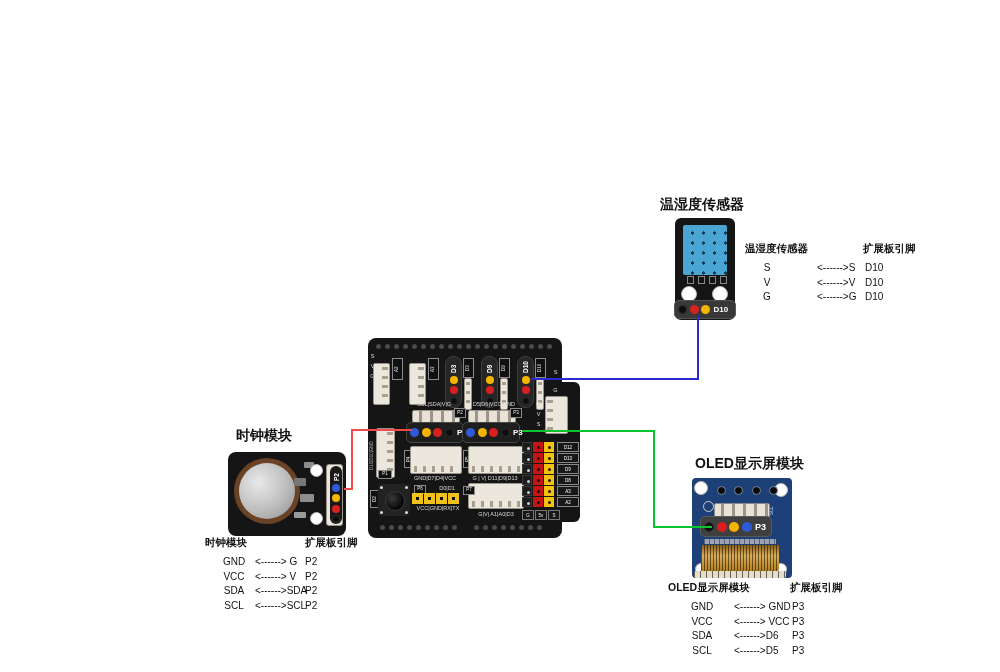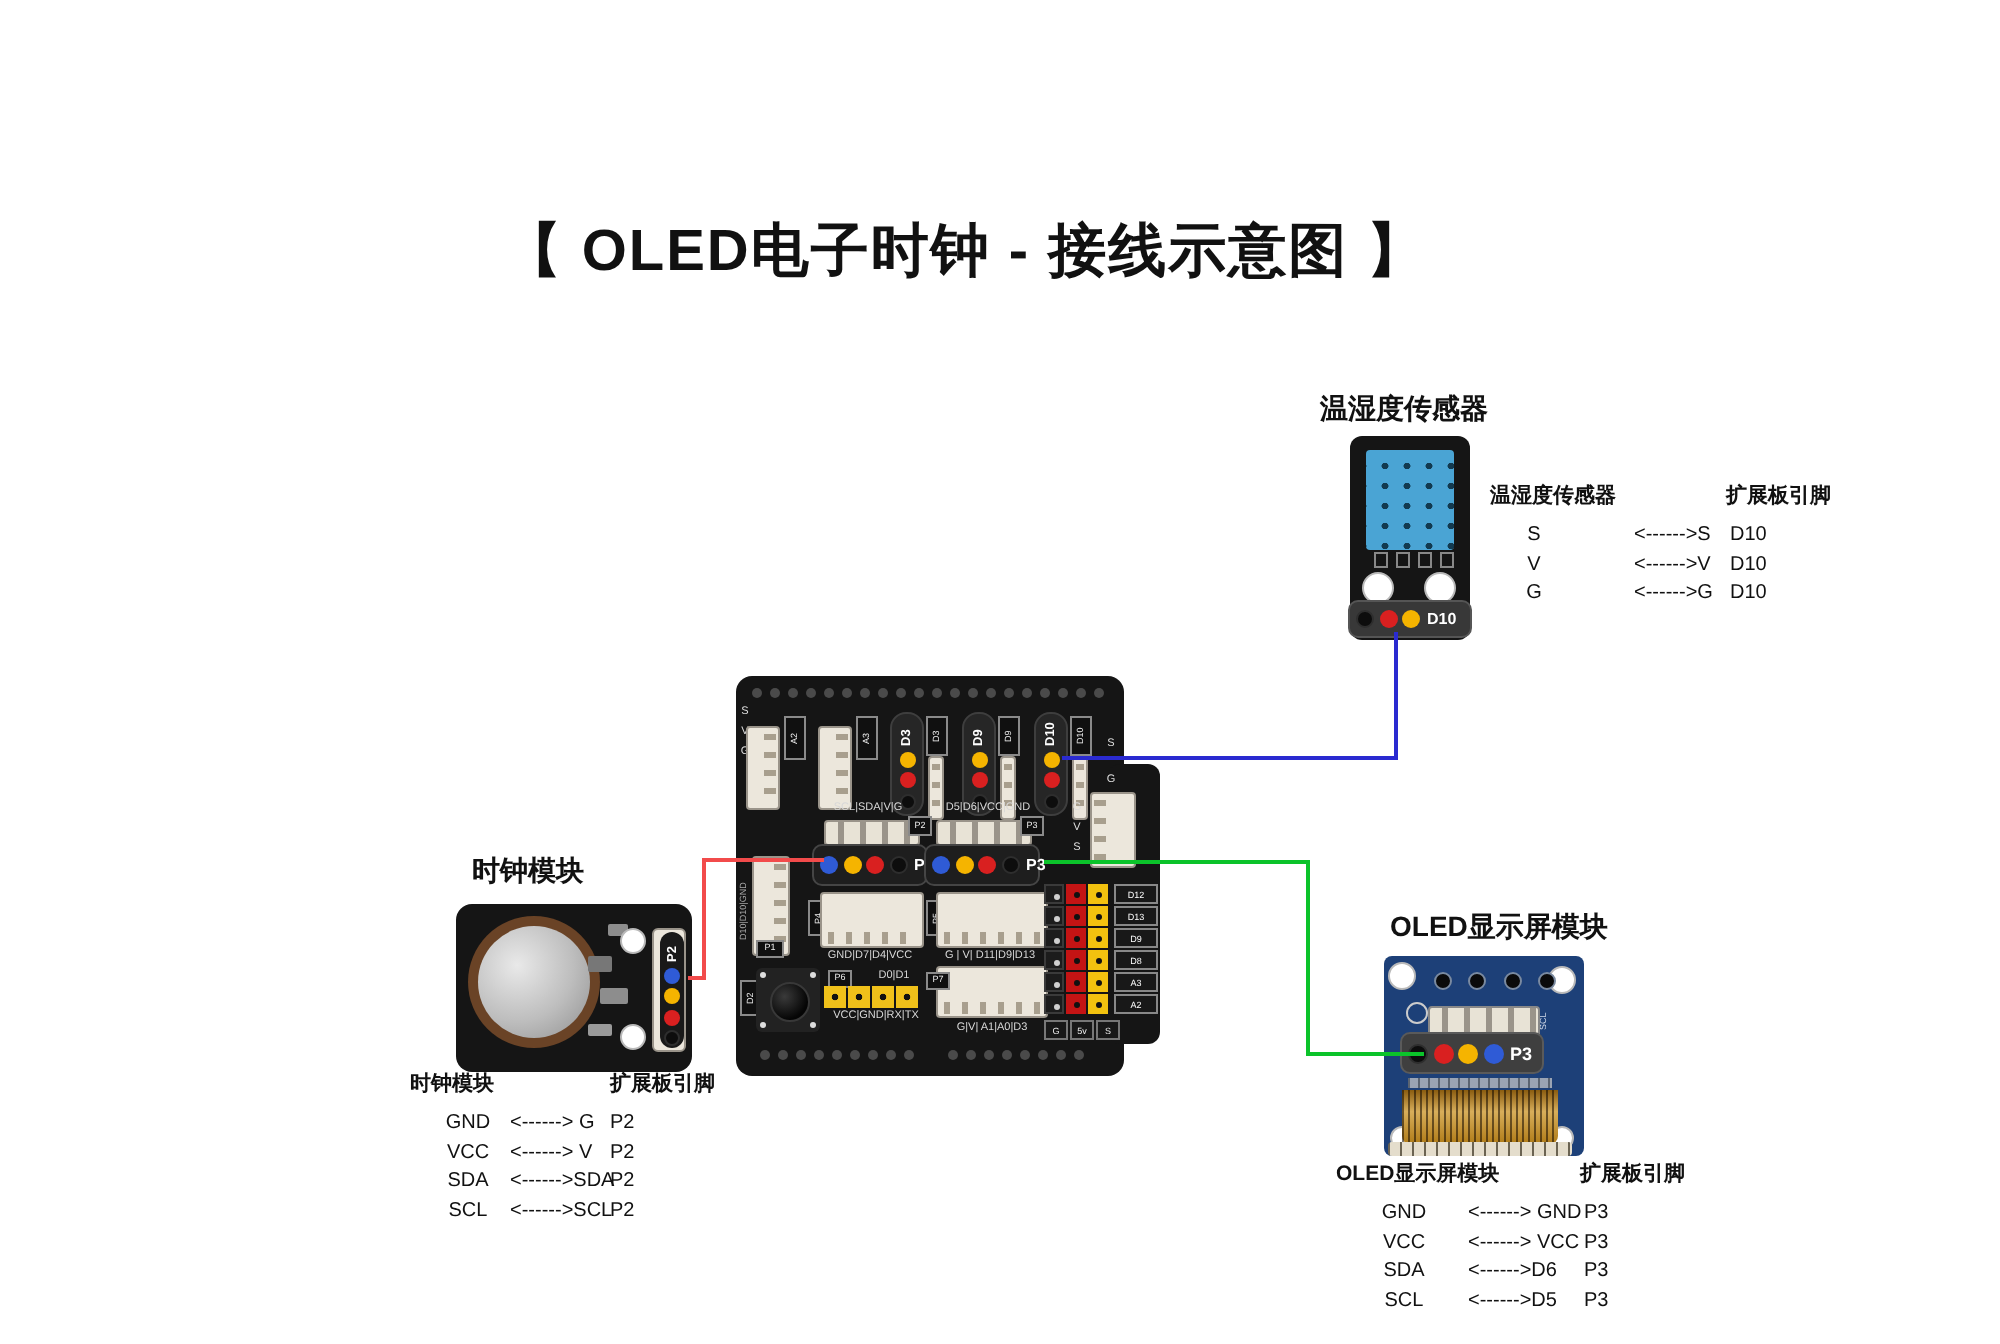--- a/index.html
+++ b/index.html
@@ -54,21 +54,20 @@
        display:flex;align-items:center;justify-content:center;margin-right:1px;}
   .hole{position:absolute;border-radius:50%;background:#fff;border:1.5px solid #b9b9b9;box-sizing:border-box;}
   .smd{position:absolute;background:#8d8d8d;border-radius:1px;}
   #wires{position:absolute;left:0;top:0;z-index:6;pointer-events:none;}
 </style>
 </head>
 <body>
 
 <div id="canvas">
 
-  <div class="abs title" style="left:230px;top:106px;width:505px;">【 OLED电子时钟 - 接线示意图 】</div>
 
   <div class="abs mod-label" style="left:660px;top:196px;">温湿度传感器</div>
   <div class="board" style="left:675px;top:218px;width:60px;height:102px;border-radius:6px;">
     <div class="abs" style="left:8px;top:7px;width:44px;height:50px;background:#4aa4d4;border-radius:2px;
          background-image:radial-gradient(#123a50 1.6px,transparent 1.9px);background-size:11px 10px;background-position:4px 3px;"></div>
     <div class="abs" style="left:12px;top:58px;display:flex;gap:4px;">
       <i style="width:5px;height:6px;border:1px solid #888;display:block;"></i>
       <i style="width:5px;height:6px;border:1px solid #888;display:block;"></i>
       <i style="width:5px;height:6px;border:1px solid #888;display:block;"></i>
       <i style="width:5px;height:6px;border:1px solid #888;display:block;"></i>

